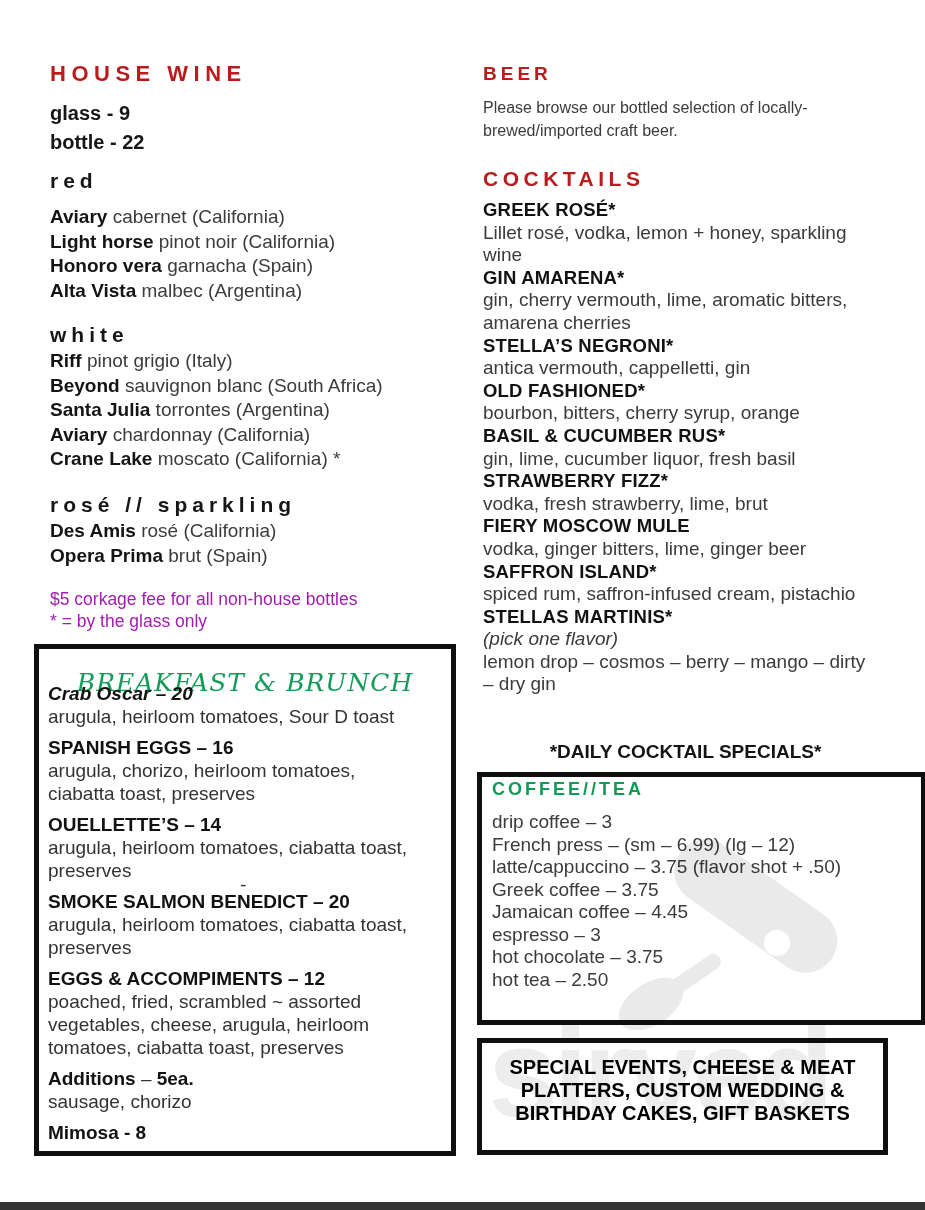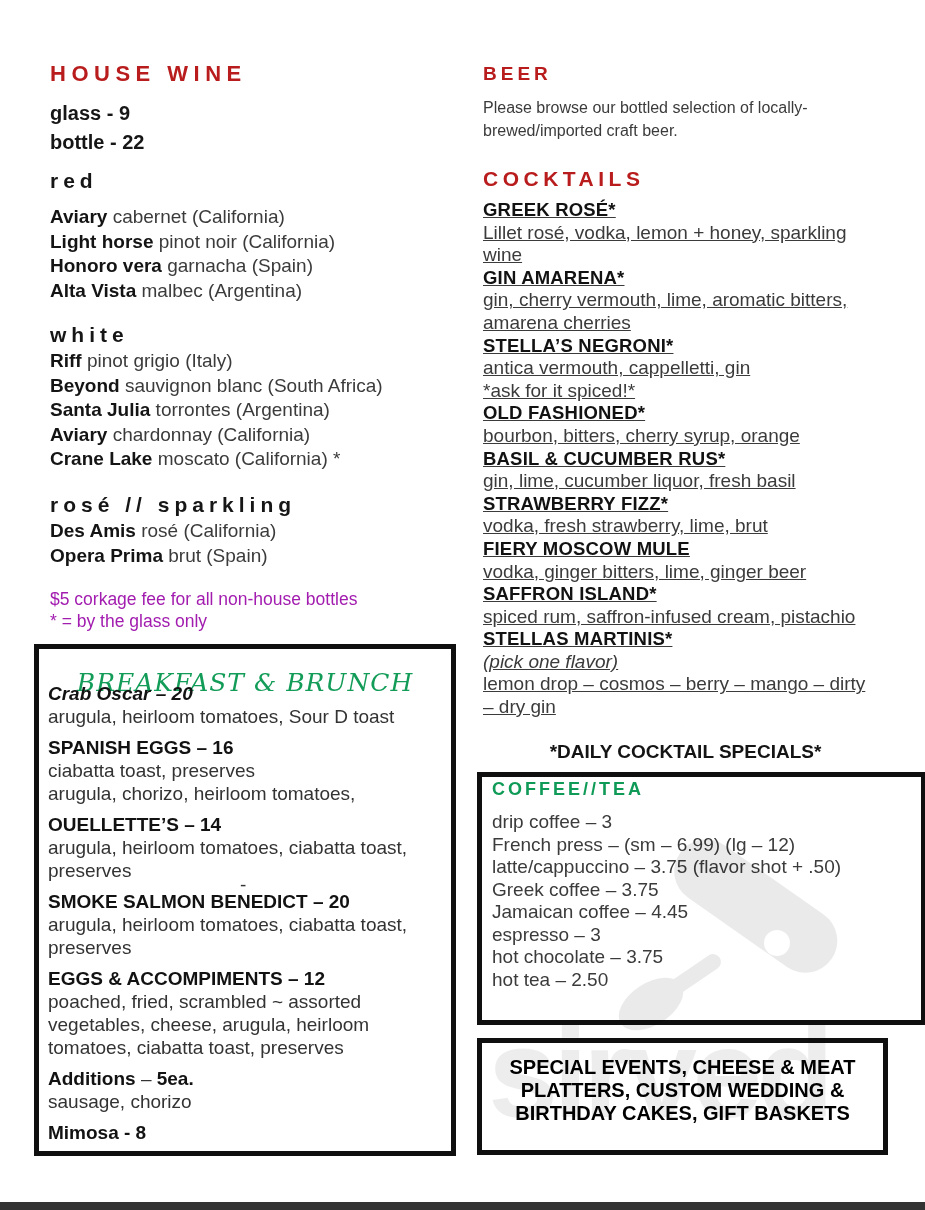--- a/index.html
+++ b/index.html
@@ -22,21 +22,21 @@
   .bx-title{margin-top:19px;text-align:center;font-size:25px;font-style:italic;color:#129c58;
             letter-spacing:1px;font-family:"DejaVu Serif","Liberation Serif",serif;}
   .bx-items{position:absolute;left:9px;top:33px;font-size:19px;line-height:23px;color:#333;}
   .bx-items .item{margin-bottom:8px;}
   .bx-items .n{font-weight:700;color:#121212;}
   .bx-items .n.i{font-style:italic;}
   .bx-items .sep{font-weight:400;color:#333;}
   .stray{font-size:19px;color:#333;}
   
   .par{font-size:16px;line-height:23px;color:#3b3b3b;white-space:nowrap;}
-  .ck{font-size:19px;line-height:22.6px;color:#3b3b3b;white-space:nowrap;text-decoration:underline;}
+  .ck{font-size:19px;line-height:22.6px;color:#3b3b3b;white-space:nowrap;}
   .ck .nm{font-weight:700;font-size:18.5px;color:#121212;letter-spacing:.2px;}
   .ck .it{font-style:italic;}
   .specials{font-size:19px;font-weight:700;text-align:center;color:#141414;}
   .cf-title{position:absolute;left:10px;top:2px;font-size:18px;letter-spacing:3px;font-weight:700;color:#0f9b57;}
   .cf-items{position:absolute;left:10px;top:34px;font-size:19px;line-height:22.5px;color:#3b3b3b;white-space:nowrap;}
   .ev-lines{padding-top:13px;text-align:center;font-size:20px;line-height:23px;font-weight:700;color:#000000;}
   
   .wm-text{position:absolute;left:488px;top:1016px;font-size:126px;font-weight:700;letter-spacing:-5px;
            line-height:115px;color:#000;opacity:.066;pointer-events:none;}
   .wm-spoon{position:absolute;left:585px;top:810px;opacity:.08;pointer-events:none;}
@@ -84,22 +84,22 @@
 
   <div class="box" style="left:34px;top:644px;width:422px;height:512px">
     <div class="bx-title">BREAKFAST &amp; BRUNCH</div>
     <div class="bx-items" id="bx-items">
         <div class="item">
           <div><span class="n i">Crab Oscar – 20</span></div>
           <div class="d">arugula, heirloom tomatoes, Sour D toast</div>
         </div>
         <div class="item">
           <div><span class="n">SPANISH EGGS – 16</span></div>
+          <div class="d">arugula, chorizo, heirloom tomatoes,</div>
           <div class="d">ciabatta toast, preserves</div>
-          <div class="d">arugula, chorizo, heirloom tomatoes,</div>
         </div>
         <div class="item">
           <div><span class="n">OUELLETTE’S – 14</span></div>
           <div class="d">arugula, heirloom tomatoes, ciabatta toast,</div>
           <div class="d">preserves</div>
         </div>
         <div class="item">
           <div><span class="n">SMOKE SALMON BENEDICT – 20</span></div>
           <div class="d">arugula, heirloom tomatoes, ciabatta toast,</div>
           <div class="d">preserves</div>
@@ -130,21 +130,20 @@
   <div class="abs sec-head ck-head" style="left:483px;top:167px">COCKTAILS</div>
   <div class="abs ck" style="left:483px;top:199px" id="ck-lines">
       <div class="nm">GREEK ROSÉ*</div>
       <div class="ds">Lillet rosé, vodka, lemon + honey, sparkling</div>
       <div class="ds">wine</div>
       <div class="nm">GIN AMARENA*</div>
       <div class="ds">gin, cherry vermouth, lime, aromatic bitters,</div>
       <div class="ds">amarena cherries</div>
       <div class="nm">STELLA’S NEGRONI*</div>
       <div class="ds">antica vermouth, cappelletti, gin</div>
-      <div class="ds">*ask for it spiced!*</div>
       <div class="nm">OLD FASHIONED*</div>
       <div class="ds">bourbon, bitters, cherry syrup, orange</div>
       <div class="nm">BASIL &amp; CUCUMBER RUS*</div>
       <div class="ds">gin, lime, cucumber liquor, fresh basil</div>
       <div class="nm">STRAWBERRY FIZZ*</div>
       <div class="ds">vodka, fresh strawberry, lime, brut</div>
       <div class="nm">FIERY MOSCOW MULE</div>
       <div class="ds">vodka, ginger bitters, lime, ginger beer</div>
       <div class="nm">SAFFRON ISLAND*</div>
       <div class="ds">spiced rum, saffron-infused cream, pistachio</div>

